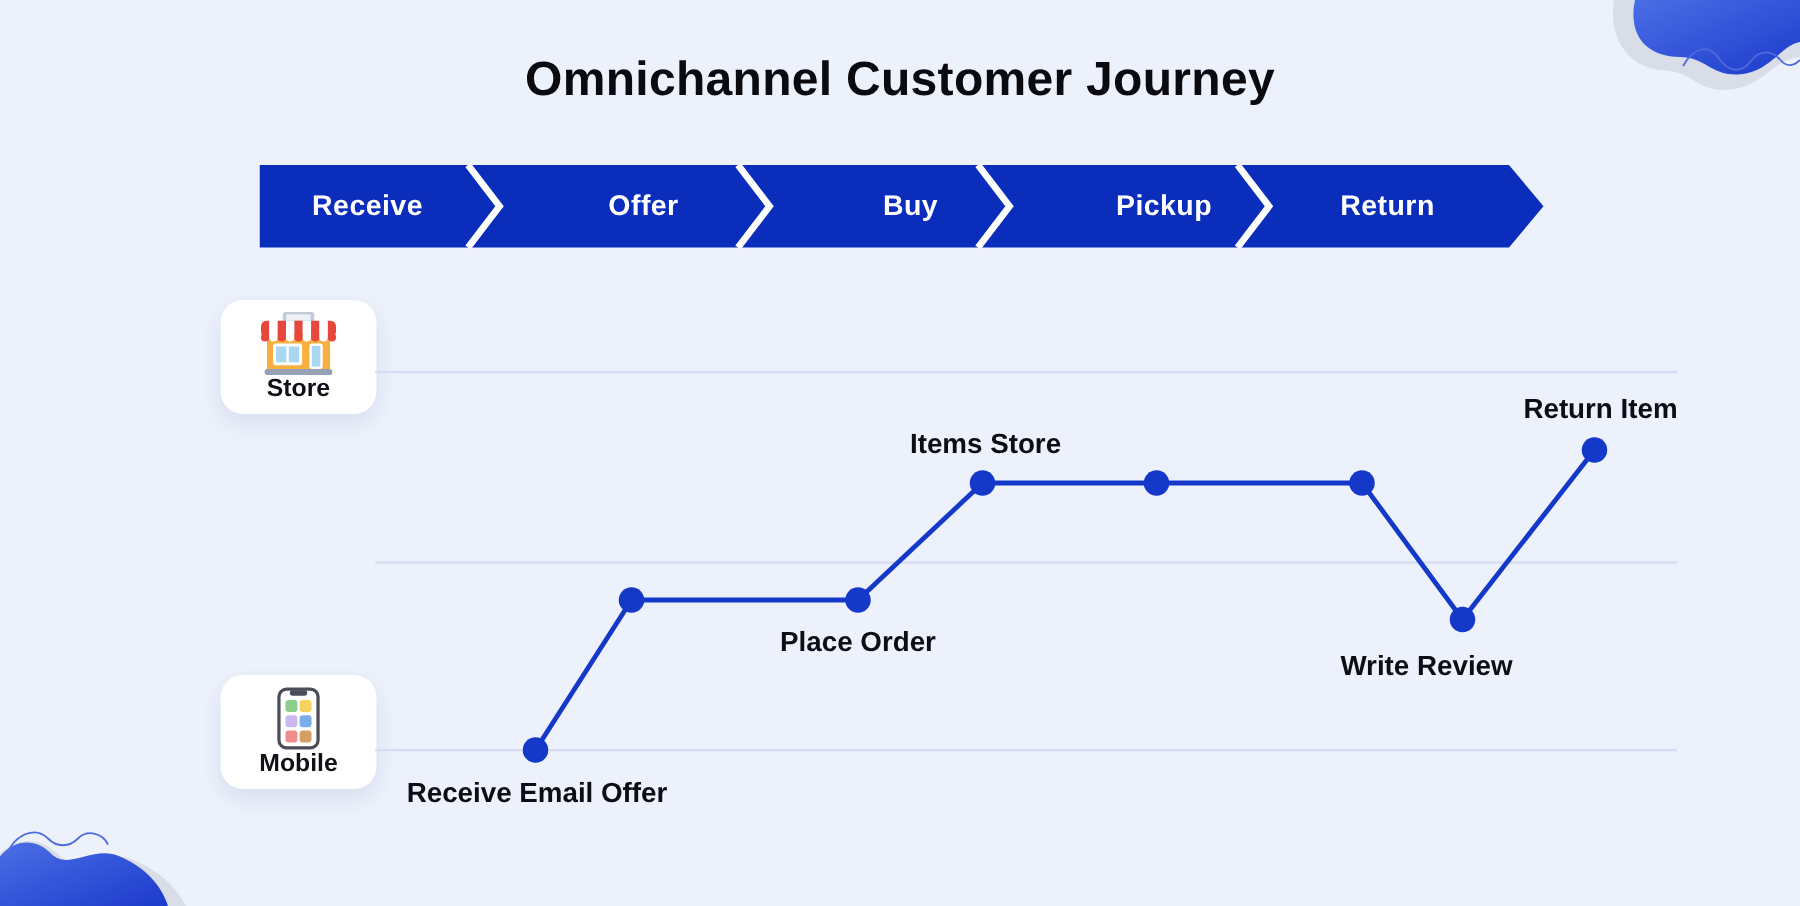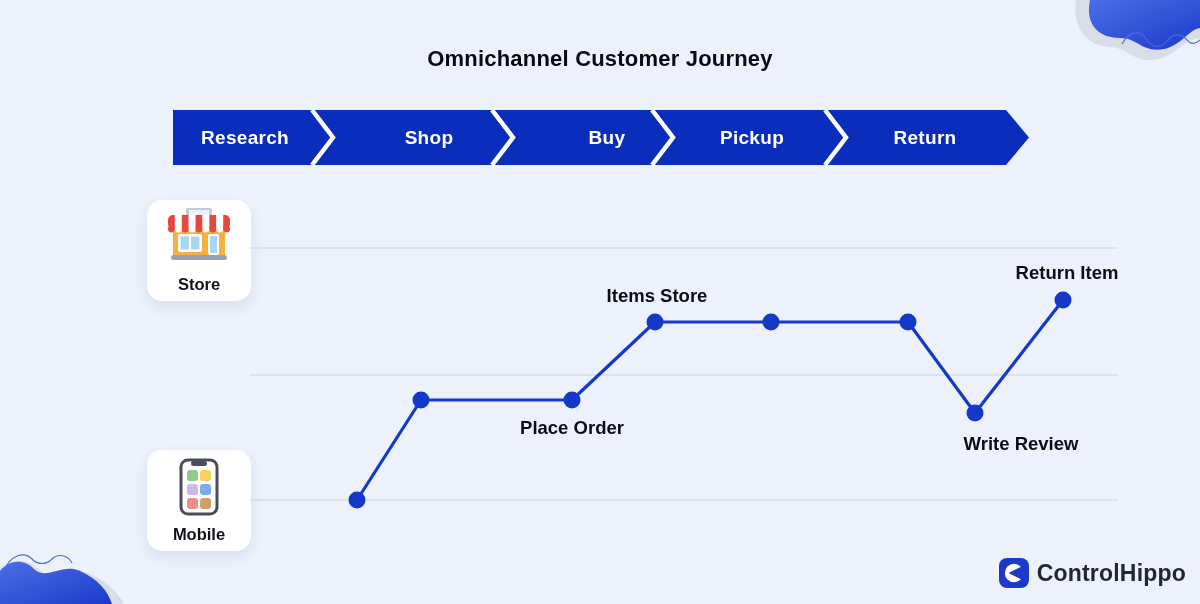--- a/index.html
+++ b/index.html
@@ -6,32 +6,32 @@
   .canvas{
     position:relative;width:1200px;height:604px;overflow:hidden;
     background:#ECF1FB;
     font-family:"Liberation Sans",sans-serif;
   }
   .decor{position:absolute;pointer-events:none;}
   .decor.tr{top:0;right:0;}
   .decor.bl{bottom:0;left:0;}
 
   .title{
-    position:absolute;left:0;right:0;top:30px;margin:16px;
-    text-align:center;font-size:22px;font-weight:800;color:#0a0a10;letter-spacing:.2px;
+    position:absolute;left:0;right:0;top:30px;margin:4px;
+    text-align:center;font-size:32px;font-weight:800;color:#0a0a10;letter-spacing:.2px;
   }
 
   .stage-svg{position:absolute;left:173px;top:110px;}
   .stage-label{
     position:absolute;top:138px;transform:translate(-50%,-50%);
     color:#ffffff;font-size:19px;font-weight:700;letter-spacing:.3px;white-space:nowrap;
   }
 
   .channel-card{
-    position:absolute;left:147px;width:104px;height:101px;
+    position:absolute;left:147px;width:104px;height:76px;
     background:#ffffff;border-radius:15px;
     box-shadow:0 6px 14px rgba(44,66,132,.10);
     display:flex;flex-direction:column;align-items:center;justify-content:space-between;
     padding:8px 0 7px 0;box-sizing:border-box;
   }
   .channel-card.store{top:200px;}
   .channel-card.web{top:325px;}
   .channel-card.mobile{top:450px;}
   .channel-label{font-size:16.5px;font-weight:700;color:#101018;}
 
@@ -77,24 +77,24 @@
 
   <h1 class="title">Omnichannel Customer Journey</h1>
 
   <svg class="stage-svg" width="857" height="56" viewBox="0 0 857 56">
     <polygon points="0,0 833,0 856,27.5 833,55 0,55" fill="#0B2DBB"></polygon>
     <polyline points="139,0 160,27.5 139,55" fill="none" stroke="#ffffff" stroke-width="4.5"></polyline>
     <polyline points="319,0 340,27.5 319,55" fill="none" stroke="#ffffff" stroke-width="4.5"></polyline>
     <polyline points="479,0 500,27.5 479,55" fill="none" stroke="#ffffff" stroke-width="4.5"></polyline>
     <polyline points="652,0 673,27.5 652,55" fill="none" stroke="#ffffff" stroke-width="4.5"></polyline>
   </svg>
-  <span class="stage-label" style="left:245px">Research</span>
-  <span class="stage-label" style="left:429px">Shop</span>
+  <span class="stage-label" style="left:245px">Receive</span>
+  <span class="stage-label" style="left:429px">Offer</span>
   <span class="stage-label" style="left:607px">Buy</span>
-  <span class="stage-label" style="left:752px">Pickup</span>
+  <span class="stage-label" style="left:776px">Pickup</span>
   <span class="stage-label" style="left:925px">Return</span>
 
   <div class="channel-card store">
     <svg width="70" height="52" viewBox="0 0 70 52">
       <rect x="22" y="0" width="26" height="9" rx="2" fill="#c3cad8"></rect>
       <rect x="25" y="2" width="20" height="5" fill="#eef1f6"></rect>
       <rect x="9" y="18" width="52" height="30" fill="#f7b03f"></rect>
       <g>
         <clipPath id="aw">
             <rect x="4" y="7" width="62" height="14" rx="5"></rect>
@@ -153,27 +153,20 @@
       <circle cx="357" cy="500" r="8.5" fill="#1439C8"></circle>
       <circle cx="421" cy="400" r="8.5" fill="#1439C8"></circle>
       <circle cx="572" cy="400" r="8.5" fill="#1439C8"></circle>
       <circle cx="655" cy="322" r="8.5" fill="#1439C8"></circle>
       <circle cx="771" cy="322" r="8.5" fill="#1439C8"></circle>
       <circle cx="908" cy="322" r="8.5" fill="#1439C8"></circle>
       <circle cx="975" cy="413" r="8.5" fill="#1439C8"></circle>
       <circle cx="1063" cy="300" r="8.5" fill="#1439C8"></circle>
     </svg>
 
+  <div class="pt-label" style="left:358px;top:529px">Receive Email Offer</div>
   <div class="pt-label" style="left:572px;top:428px">Place Order</div>
   <div class="pt-label" style="left:657px;top:296px">Items Store</div>
-  <div class="pt-label" style="left:1021px;top:444px">Write Review</div>
+  <div class="pt-label" style="left:951px;top:444px">Write Review</div>
   <div class="pt-label" style="left:1067px;top:273px">Return Item</div>
 
-  <div class="logo">
-    <svg width="30" height="30" viewBox="0 0 30 30">
-      <rect x="0" y="0" width="30" height="30" rx="8" fill="#1d39cc"></rect>
-      <circle cx="15" cy="15" r="9.2" fill="#ffffff"></circle>
-      <polygon points="24.5,7.5 24.5,22.5 9.5,15" fill="#1d39cc"></polygon>
-    </svg>
-    <span class="logo-text">ControlHippo</span>
-  </div>
 
 </div>
 
 </body></html>

